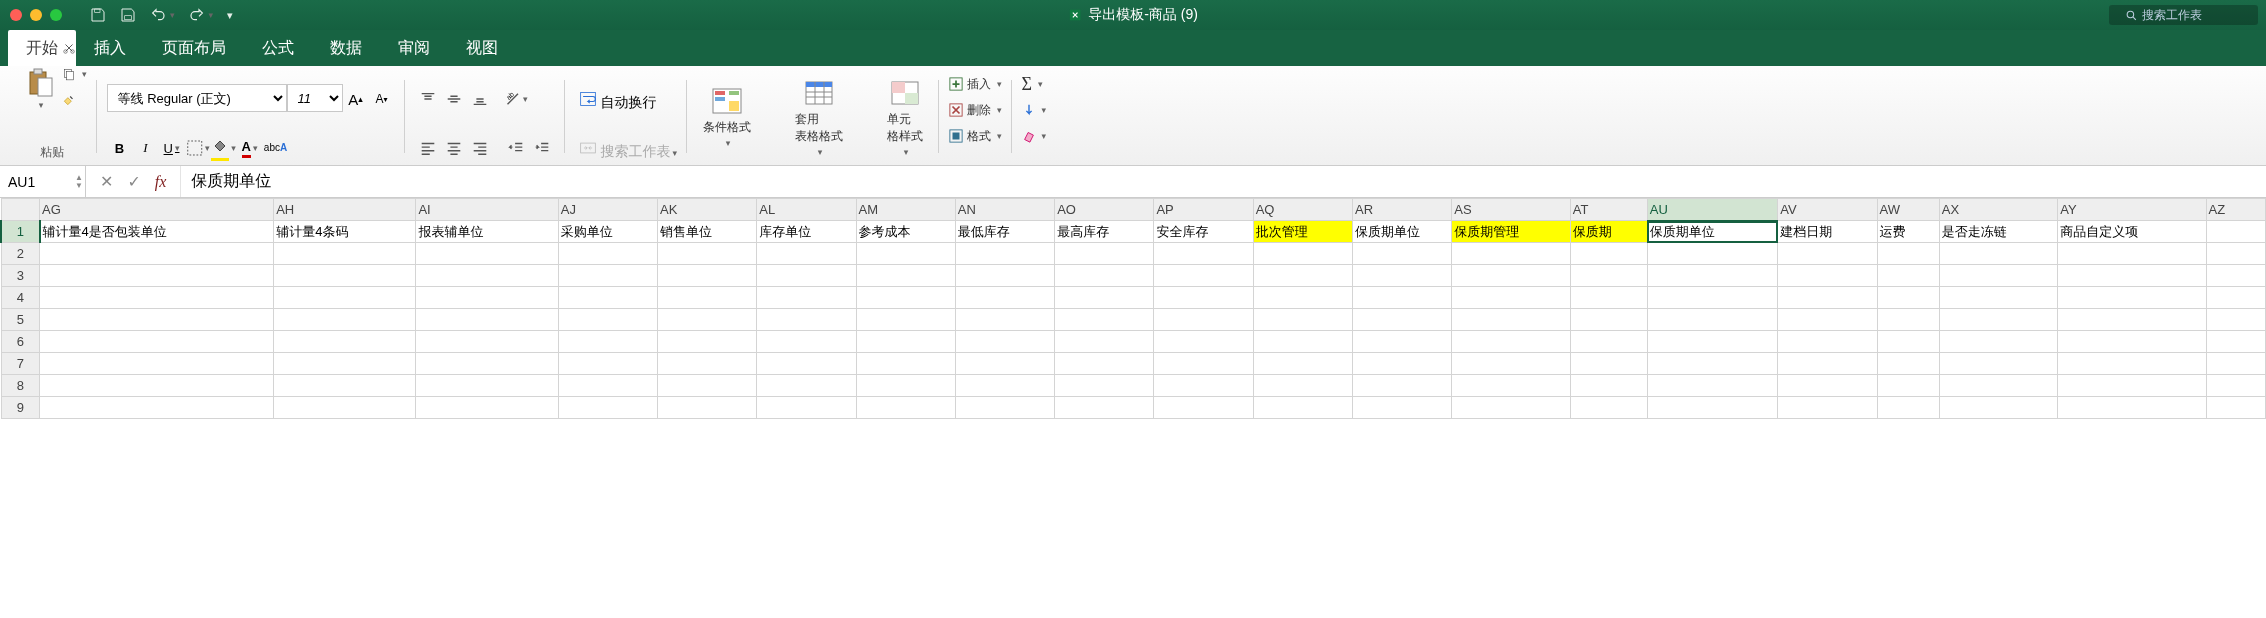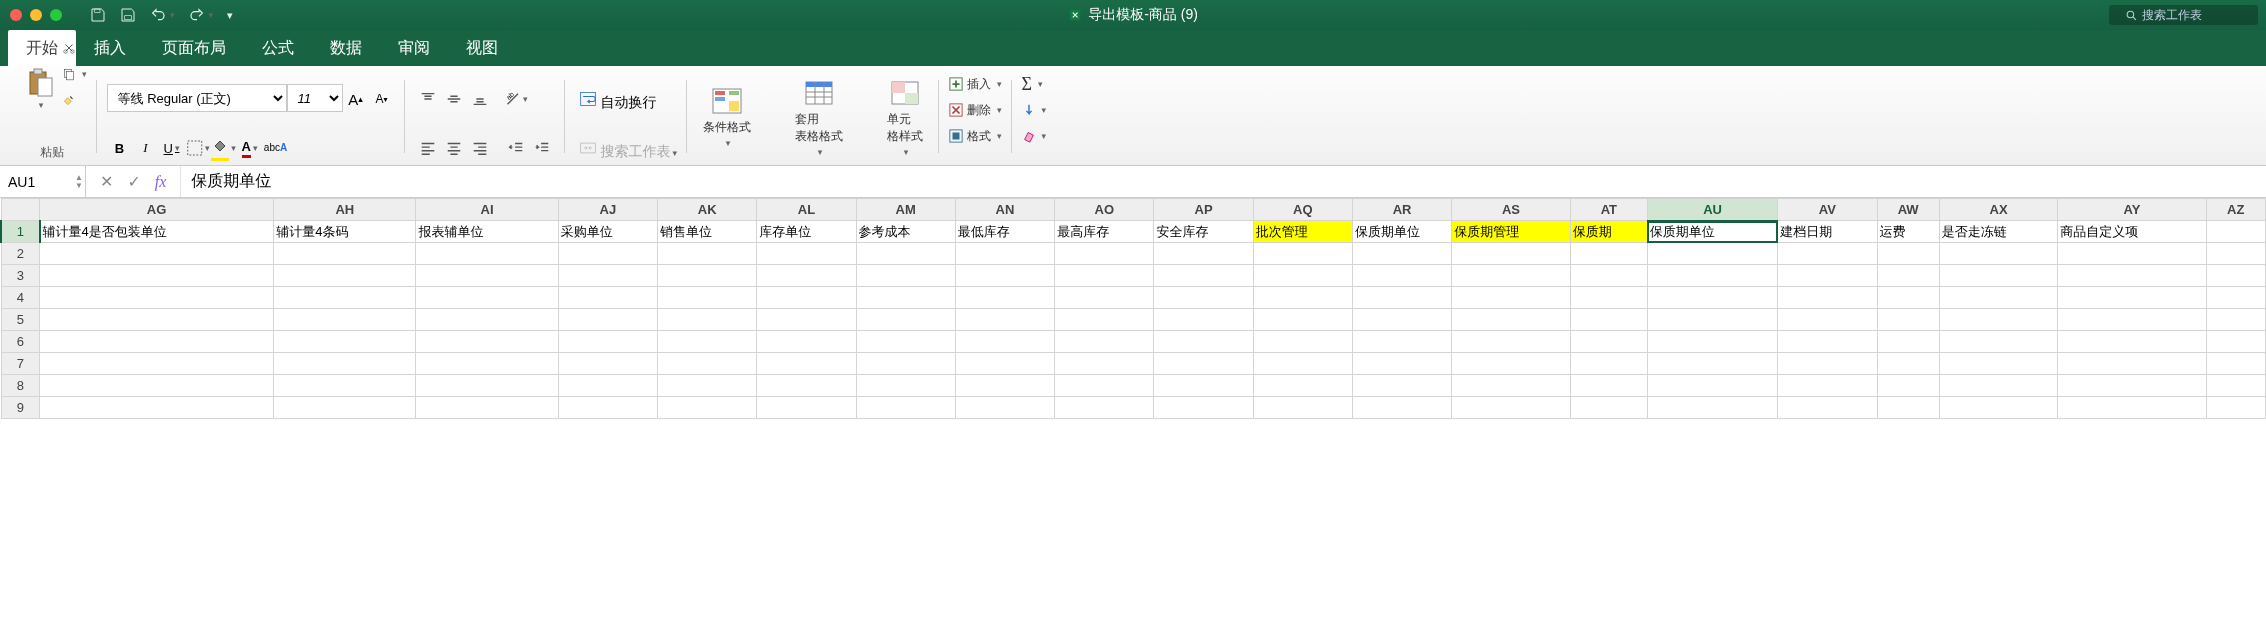--- a/index.html
+++ b/index.html
@@ -46,28 +46,28 @@
   .stack3 .line { display:flex; align-items:center; gap:4px; height:24px;}
   .stack3 svg { width:14px; height:14px; }
   .disabled { color:#aaa; }
   .disabled svg { fill:#bbb; }
 
   
   .formulabar { height: 32px; display:flex; align-items:center; border-bottom:1px solid #ccc; background:#fff; }
   .namebox { width:86px; height:100%; border-right:1px solid #ccc; display:flex; align-items:center; padding:0 8px; font-size:14px; position:relative;}
   .namebox .spin { position:absolute; right:2px; display:flex; flex-direction:column; font-size:8px; color:#888; line-height:8px;}
   .fx-btns { display:flex; align-items:center; gap:14px; padding:0 14px; color:#888; }
-  .fx-btns .fx { font-style:italic; font-family: "Times New Roman", serif; color:#8b5cf6; }
+  .fx-btns .fx { font-style:italic; font-family: "Times New Roman", serif; color:#7f1d1d; }
   .fcontent { flex:1; padding:0 10px; font-size:16px; border-left:1px solid #e4e4e4; height:100%; display:flex; align-items:center;}
 
   
   .grid-wrap { overflow:hidden; }
   table.sheet { border-collapse:collapse; table-layout:fixed; width:100%; }
   table.sheet th, table.sheet td { border:1px solid #d4d4d4; height:22px; font-size:13px; padding:0 2px; white-space:nowrap; overflow:hidden; }
-  table.sheet thead th { background:#eee; font-weight:bold; color:#444; text-align:center; }
+  table.sheet thead th { background:#eee; font-weight:normal; color:#444; text-align:left; }
   table.sheet thead th.sel { background:#d2e4d2; color:#156040; border-bottom:2px solid #156040; }
   table.sheet .rowhdr { width:26px; background:#eee; text-align:center; color:#444; }
   table.sheet .rowhdr.sel { background:#d2e4d2; color:#156040; border-right:2px solid #156040;}
   .hl { background:#ffff00; }
   .selcell { outline:2px solid #156040; outline-offset:-2px; background:#fff; }
   .greenedge td:first-child { border-left:2px solid #156040; }
   .corner { width:26px; background:#eee; }
 </style>
 </head>
 <body>

